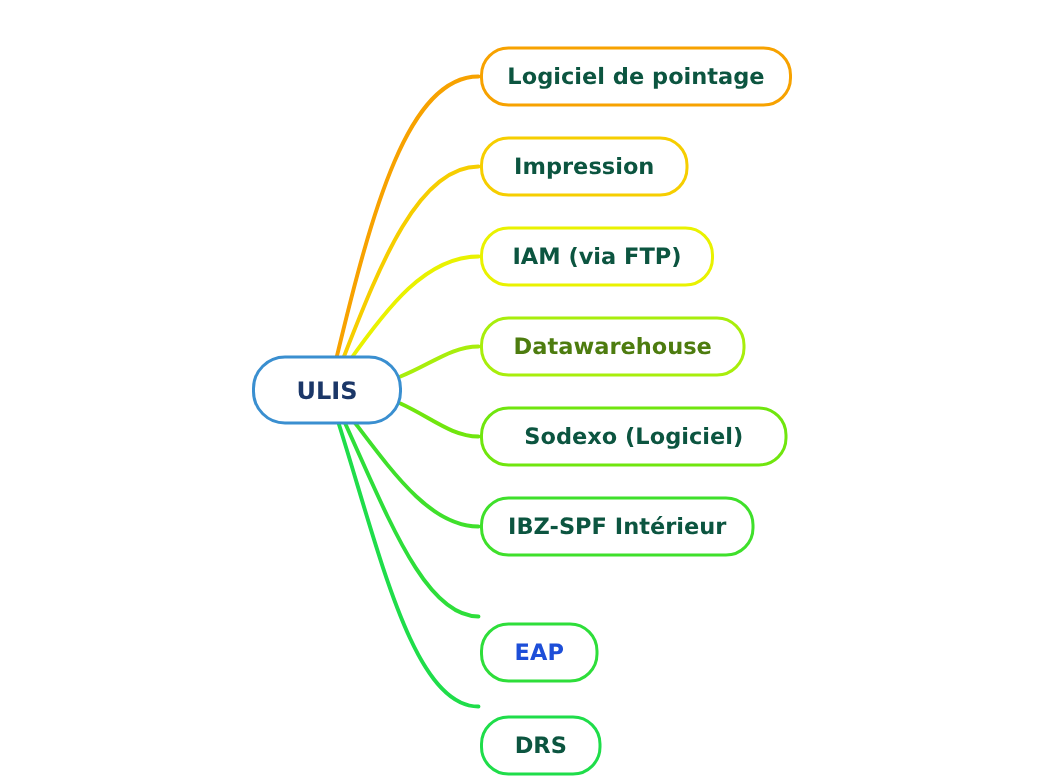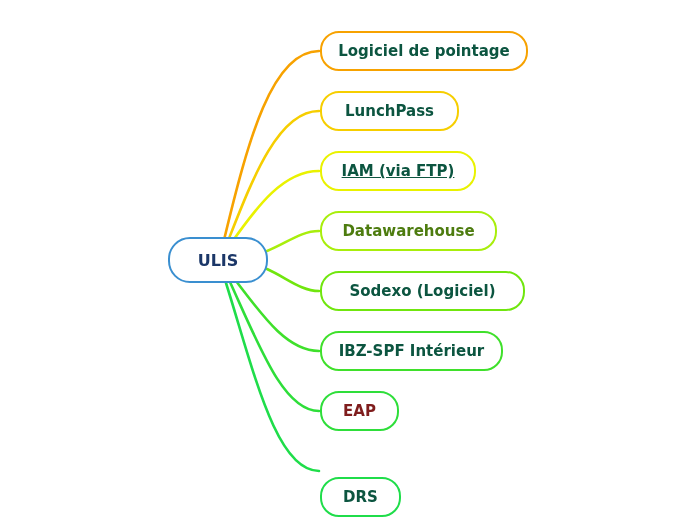--- a/index.html
+++ b/index.html
@@ -81,34 +81,34 @@
   </svg>
 
   <div class="node root-node" id="root" style="border-color: rgb(58, 143, 208); color: rgb(27, 55, 104); background: rgb(255, 255, 255);">
     <span>ULIS</span>
   </div>
 
   <div class="node branch-node" id="b0" style="border-color: rgb(247, 162, 0); color: rgb(12, 85, 64);">
     <span>Logiciel de pointage</span>
   </div>
   <div class="node branch-node" id="b1" style="border-color: rgb(246, 206, 0); color: rgb(12, 85, 64);">
-    <span>LunchPass</span>
+    <span>Impression</span>
   </div>
-  <div class="node branch-node" id="b2" style="border-color: rgb(233, 242, 0); color: rgb(12, 85, 64); text-decoration: underline;">
+  <div class="node branch-node" id="b2" style="border-color: rgb(233, 242, 0); color: rgb(12, 85, 64);">
     <span>IAM (via FTP)</span>
   </div>
   <div class="node branch-node" id="b3" style="border-color: rgb(168, 238, 12); color: #4d7c0f;">
     <span>Datawarehouse</span>
   </div>
   <div class="node branch-node" id="b4" style="border-color: rgb(112, 230, 14); color: rgb(12, 85, 64);">
     <span>Sodexo (Logiciel)</span>
   </div>
   <div class="node branch-node" id="b5" style="border-color: rgb(63, 224, 43); color: rgb(12, 85, 64);">
     <span>IBZ-SPF Intérieur</span>
   </div>
-  <div class="node branch-node" id="b6" style="border-color: rgb(46, 222, 58); color: #7f1d1d;">
+  <div class="node branch-node" id="b6" style="border-color: rgb(46, 222, 58); color: #1d4ed8; margin-top: 24px;">
     <span>EAP</span>
   </div>
   <div class="node branch-node" id="b7" style="border-color: rgb(31, 221, 74); color: rgb(12, 85, 64);">
     <span>DRS</span>
   </div>
 
 </div>
 
 </body></html>

